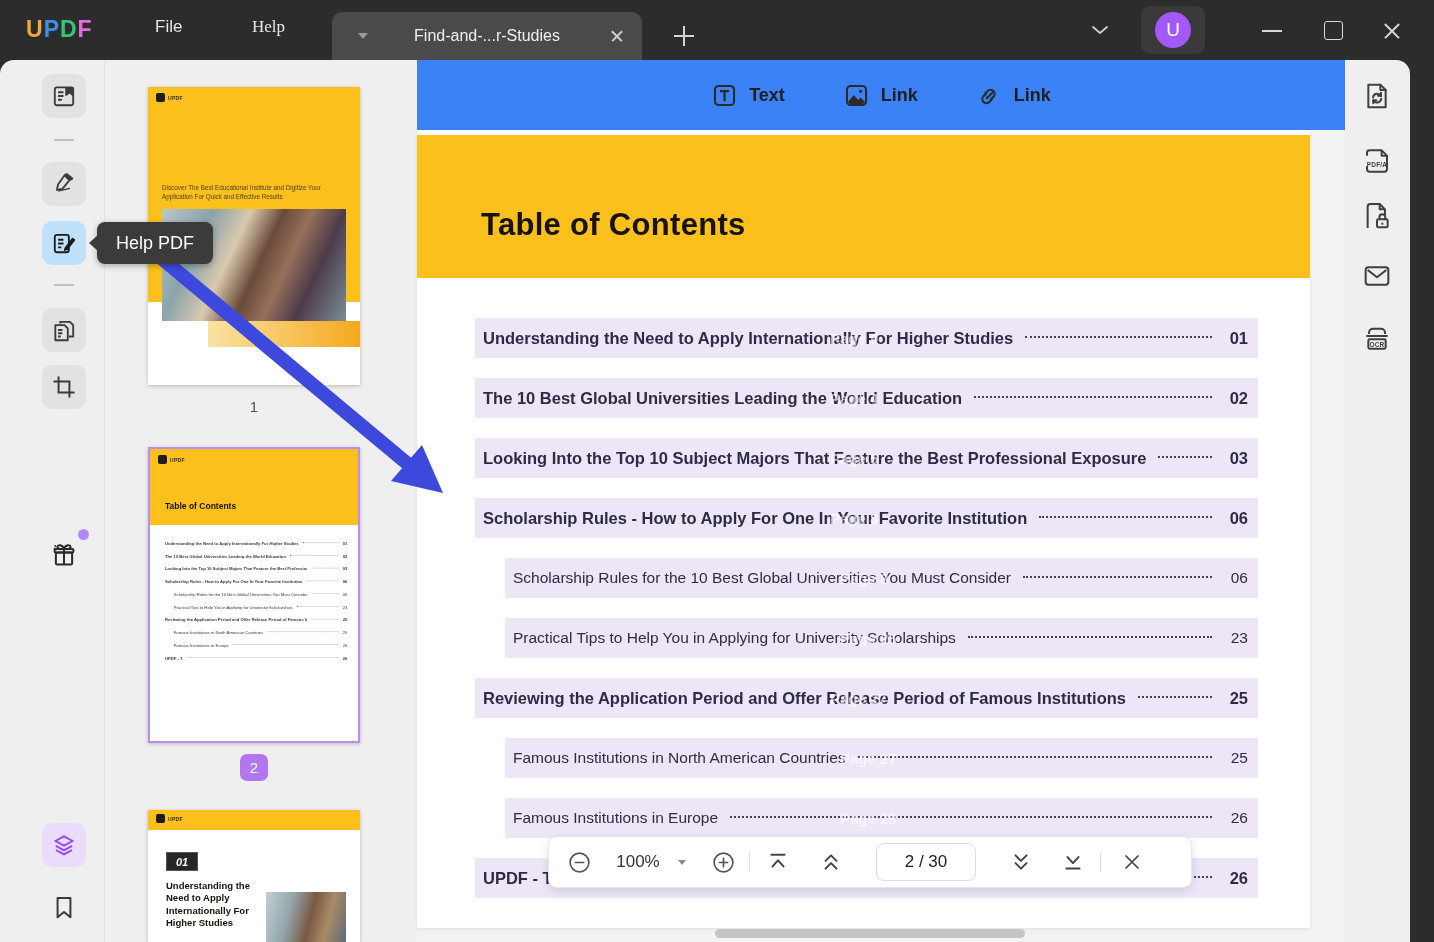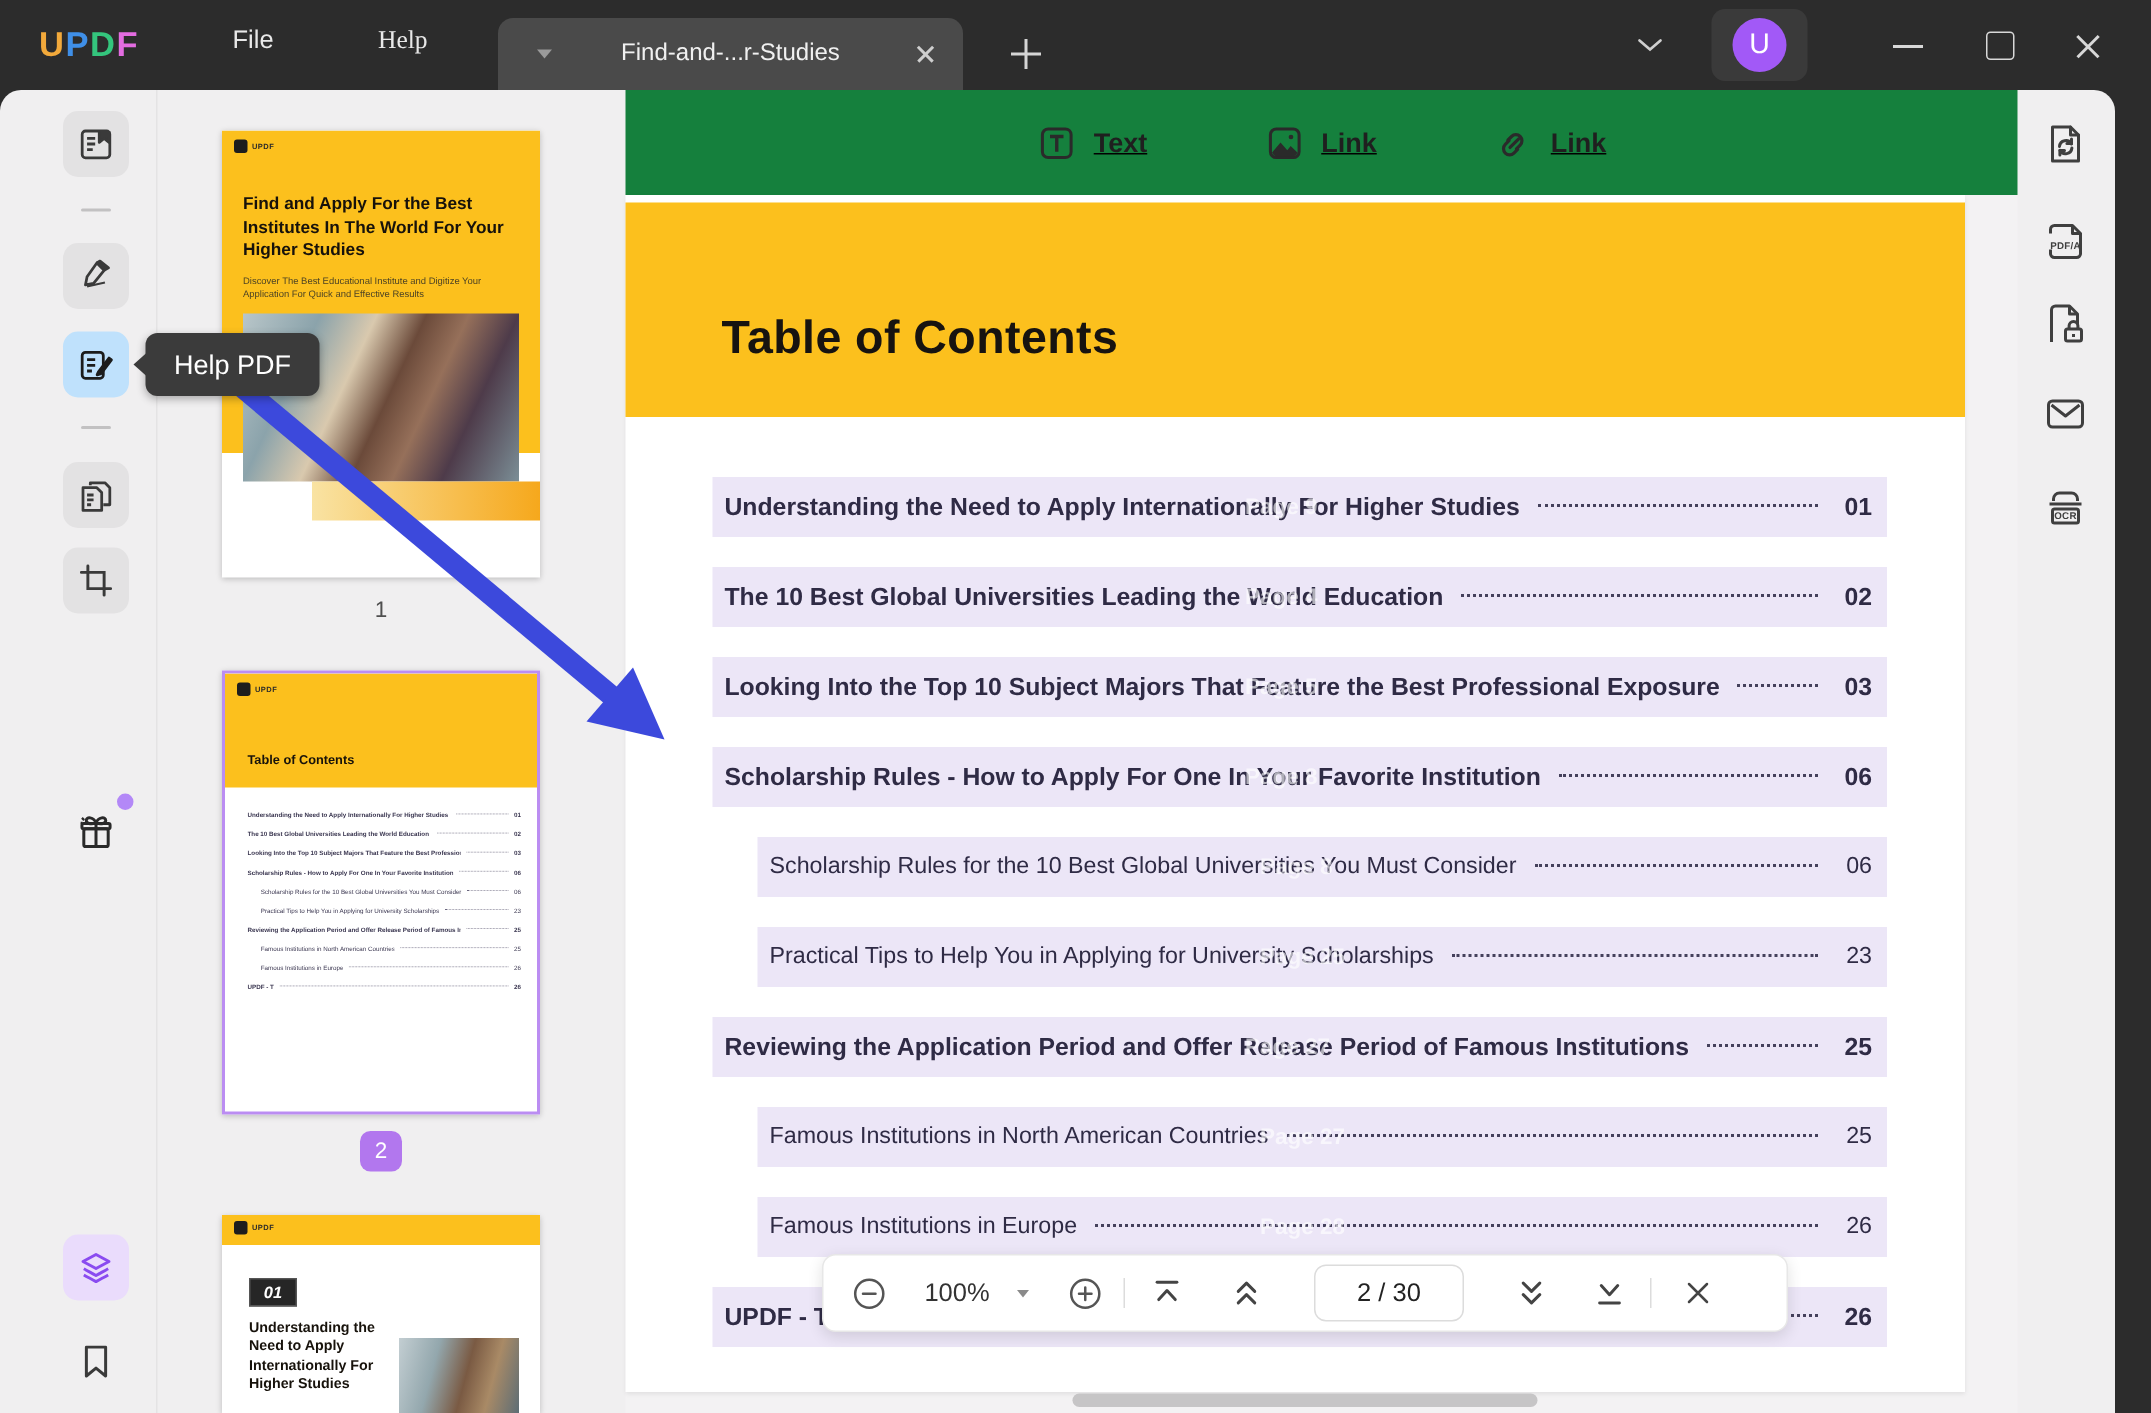--- a/index.html
+++ b/index.html
@@ -74,21 +74,21 @@
   .mini-leader { flex:1; border-bottom:1.5px dotted #6a667e; margin:0 8px; transform:translateY(-2px); }
   
   .t3-yellow { position:absolute; left:0; top:0; width:100%; height:20px; background:#fcc01d; }
   .t3-badge { position:absolute; left:18px; top:42px; width:32px; height:19px; background:#262626; border:1px solid #555; color:#fff; font-size:11px; font-style:italic; font-weight:bold; display:flex; align-items:center; justify-content:center; }
   .t3-title { position:absolute; left:18px; top:70px; width:95px; font-size:9.5px; font-weight:bold; color:#17120b; line-height:1.3; }
   .t3-photo { position:absolute; left:118px; top:82px; width:80px; height:50px;
     background:linear-gradient(105deg,#c3ced2 0%,#93a7ad 30%,#7a5a43 55%,#a98a66 75%,#5d6d75 100%); }
 
   
   .viewer-bg { position:absolute; left:417px; top:0; width:928px; height:882px; background:#f3f2f3; }
-  .edit-toolbar { position:absolute; left:417px; top:0; width:928px; height:70px; background:#15803d; display:flex; align-items:center; justify-content:center; gap:78px;text-decoration:underline; }
+  .edit-toolbar { position:absolute; left:417px; top:0; width:928px; height:70px; background:#3b82f6; display:flex; align-items:center; justify-content:center; gap:58px; }
   .tool { display:flex; align-items:center; gap:11px; color:#1f1f1f; font-size:18px; font-weight:bold; }
 
   .page { position:absolute; left:417px; top:70px; width:893px; height:798px; background:#fff; box-shadow:0 1px 3px rgba(0,0,0,.08); }
   .banner { position:absolute; left:0; top:5px; width:100%; height:143px; background:#fcc01d; }
   .banner-title { position:absolute; left:64px; top:72px; font-size:31px; font-weight:bold; color:#171310; letter-spacing:.3px; }
 
   .toc-row { position:absolute; height:40px; background:#ece6f7; display:flex; align-items:center; color:#2f2b45; font-size:16.5px; font-weight:bold; padding:0 10px 0 8px; }
   .toc-row.sub { font-size:15.5px; font-weight:normal; }
   .leader { flex:1; border-bottom:2.2px dotted #45415c; margin:0 12px 0 12px; transform:translateY(-1px); min-width:14px; }
   .toc-page { min-width:24px; text-align:right; font-weight:bold; }
@@ -208,21 +208,20 @@
           </svg>
       </div>
     </div>
 
     <div class="thumb thumb1">
       <div class="t1-yellow"></div>
       <div class="mini-logo">
           <span class="sq"></span>
           <span class="txt">UPDF</span>
         </div>
-      <div class="t1-title">Find and Apply For the Best Institutes In The World For Your Higher Studies</div>
       <div class="t1-sub">Discover The Best Educational Institute and Digitize Your Application For Quick and Effective Results</div>
       <div class="t1-photo"></div>
       <div class="t1-band"></div>
     </div>
     <div class="page-label" style="top:338px">1</div>
 
     <div class="thumb thumb2">
       <div class="t2-yellow"></div>
       <div class="mini-logo">
           <span class="sq"></span>

